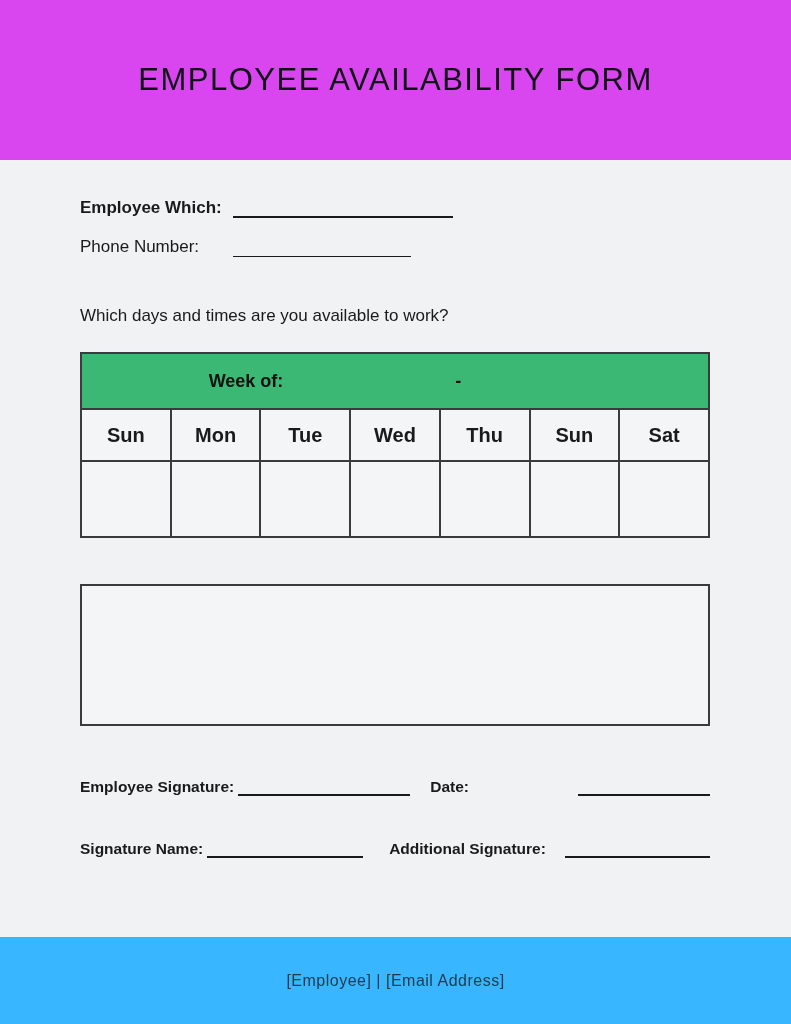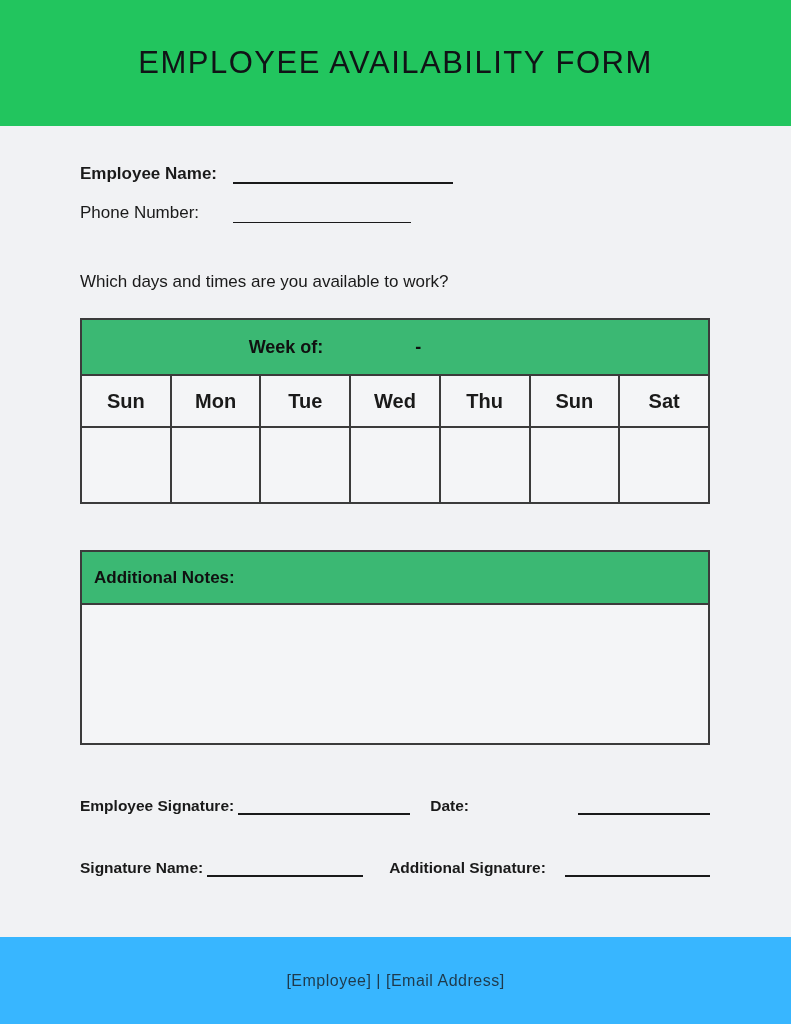--- a/index.html
+++ b/index.html
@@ -9,22 +9,22 @@
     height: 1024px;
     background: #F1F2F4;
     font-family: "Liberation Sans", sans-serif;
     color: #1A1A1A;
     position: relative;
     overflow: hidden;
   }
 
   
   .banner-top {
-    height: 126px;
-    background: #22c55e;
+    height: 160px;
+    background: #d946ef;
     display: flex;
     align-items: center;
     justify-content: center;
     text-align: center;
   }
   .banner-top h1 {
     margin: 0;
     font-size: 31px;
     font-weight: 500;
     letter-spacing: 1.5px;
@@ -70,20 +70,21 @@
     height: 56px;
   }
   .week-header-inner {
     display: flex;
     align-items: flex-end;
     justify-content: center;
     padding-right: 120px;
     font-size: 18px;
     font-weight: bold;
     color: #101010;
+    gap: 40px;
   }
   .week-gap { display: inline-block; width: 92px; }
   .day-cell {
     height: 52px;
     font-size: 20px;
     font-weight: bold;
     text-align: center;
     vertical-align: middle;
   }
   .empty-cell { height: 76px; }
@@ -147,21 +148,21 @@
 </head>
 <body>
 
 <div class="banner-top">
   <h1>EMPLOYEE AVAILABILITY FORM</h1>
 </div>
 
 <div class="content">
 
   <div class="field-row row-name">
-    <span class="flabel bold">Employee Name:</span>
+    <span class="flabel bold">Employee Which:</span>
     <span class="fill-line line-thick"></span>
   </div>
 
   <div class="field-row row-phone">
     <span class="flabel">Phone Number:</span>
     <span class="fill-line line-thin"></span>
   </div>
 
   <div class="question">Which days and times are you available to work?</div>
 
@@ -191,23 +192,20 @@
       <td class="empty-cell"></td>
       <td class="empty-cell"></td>
       <td class="empty-cell"></td>
       <td class="empty-cell"></td>
       <td class="empty-cell"></td>
     </tr>
   </tbody>
     </table>
 
   <div class="notes-box">
-    <div class="notes-header">
-      <span>Additional Notes:</span>
-    </div>
     <div class="notes-body"></div>
   </div>
 
   <div class="sig-row row-sig1">
     <span>Employee Signature:</span>
     <span class="fill-line line-thick line-emp-sig"></span>
     <span class="date-label">Date:</span>
     <span class="fill-line line-thick line-date"></span>
   </div>
 

